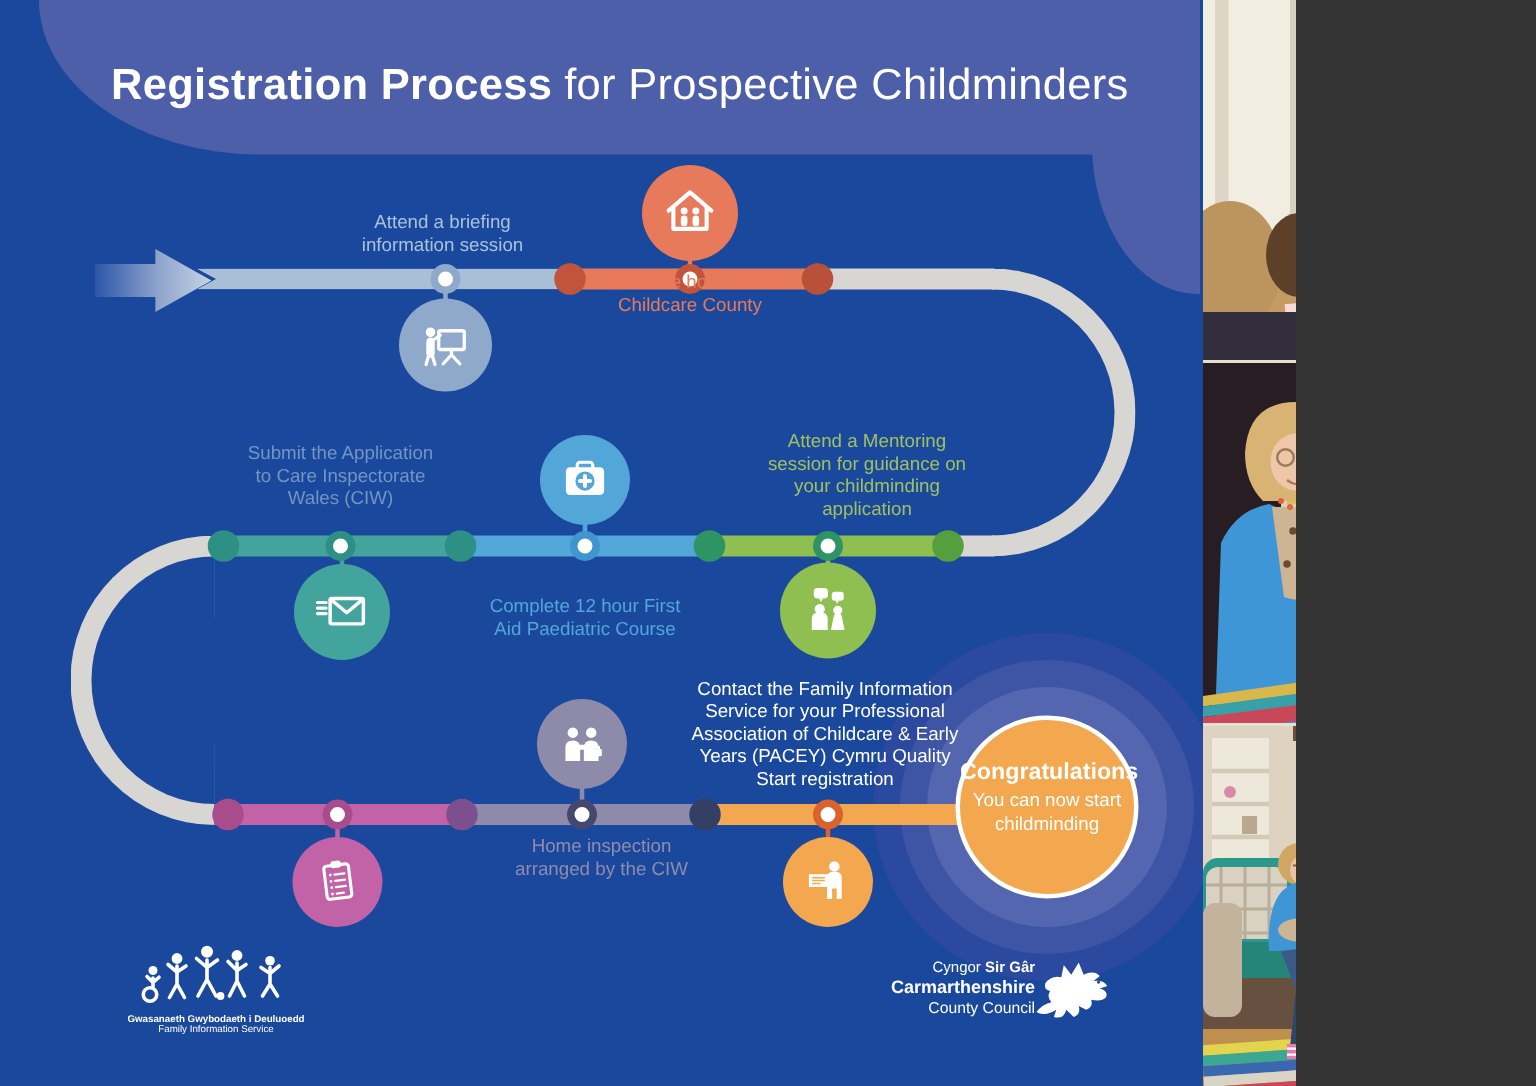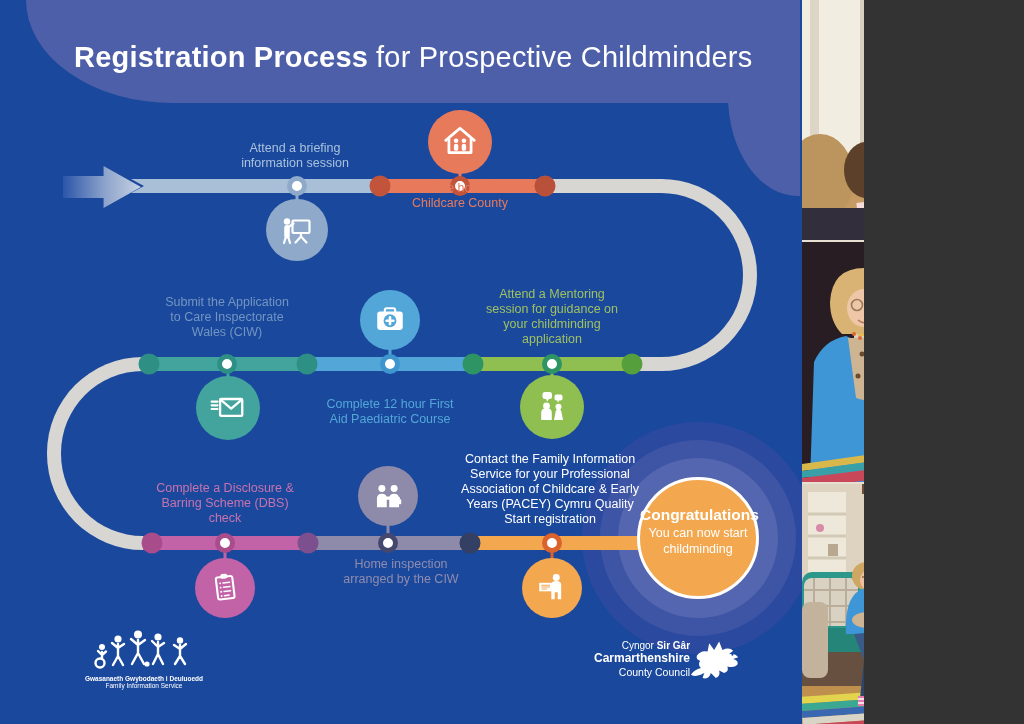--- a/index.html
+++ b/index.html
@@ -222,30 +222,25 @@
   </div>
   <div class="abs label" style="left:137px;top:295px;width:180px;color:var(--submit-text);">
     <div>Submit the Application</div>
     <div>to Care Inspectorate</div>
     <div>Wales (CIW)</div>
   </div>
   <div class="abs label" style="left:300px;top:397px;width:180px;color:var(--sky);">
     <div>Complete 12 hour First</div>
     <div>Aid Paediatric Course</div>
   </div>
-  <div class="abs label" style="left:462px;top:287px;width:180px;color:var(--mentor-text);">
+  <div class="abs label" style="left:488px;top:287px;width:180px;color:var(--mentor-text);">
     <div>Attend a Mentoring</div>
     <div>session for guidance on</div>
     <div>your childminding</div>
     <div>application</div>
-  </div>
-  <div class="abs label" style="left:135px;top:481px;width:180px;color:var(--pink-text);">
-    <div>Complete a Disclosure &amp;</div>
-    <div>Barring Scheme (DBS)</div>
-    <div>check</div>
   </div>
   <div class="abs label" style="left:311px;top:557px;width:180px;color:var(--mauve-text);">
     <div>Home inspection</div>
     <div>arranged by the CIW</div>
   </div>
   <div class="abs label" style="left:450px;top:452px;width:200px;color:#fff;">
     <div>Contact the Family Information</div>
     <div>Service for your Professional</div>
     <div>Association of Childcare &amp; Early</div>
     <div>Years (PACEY) Cymru Quality</div>

